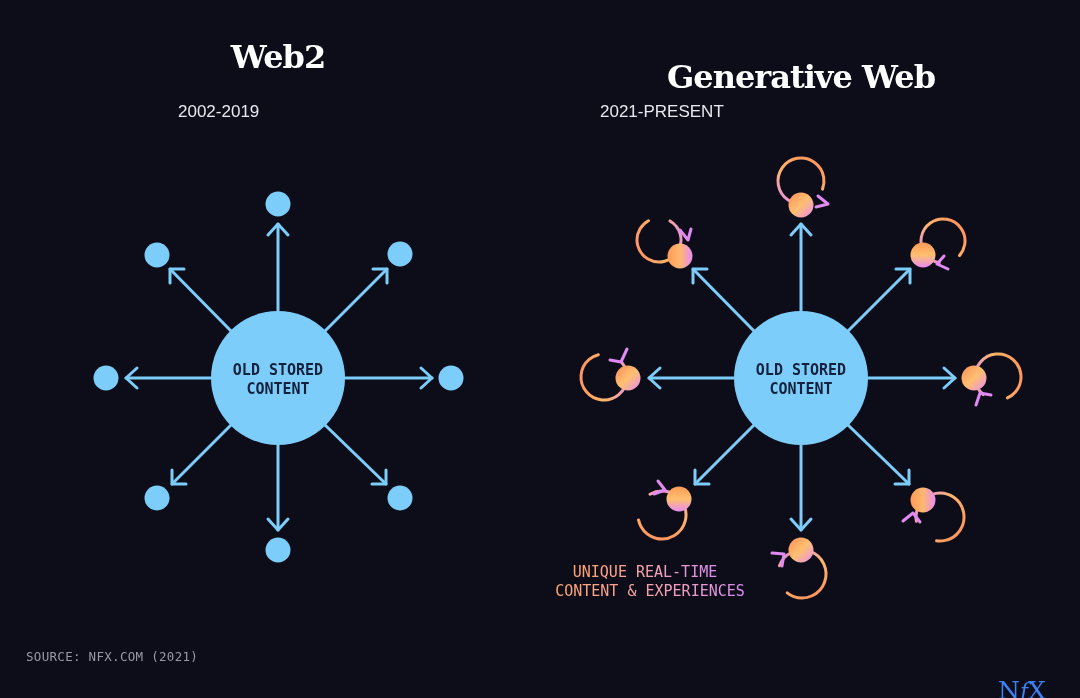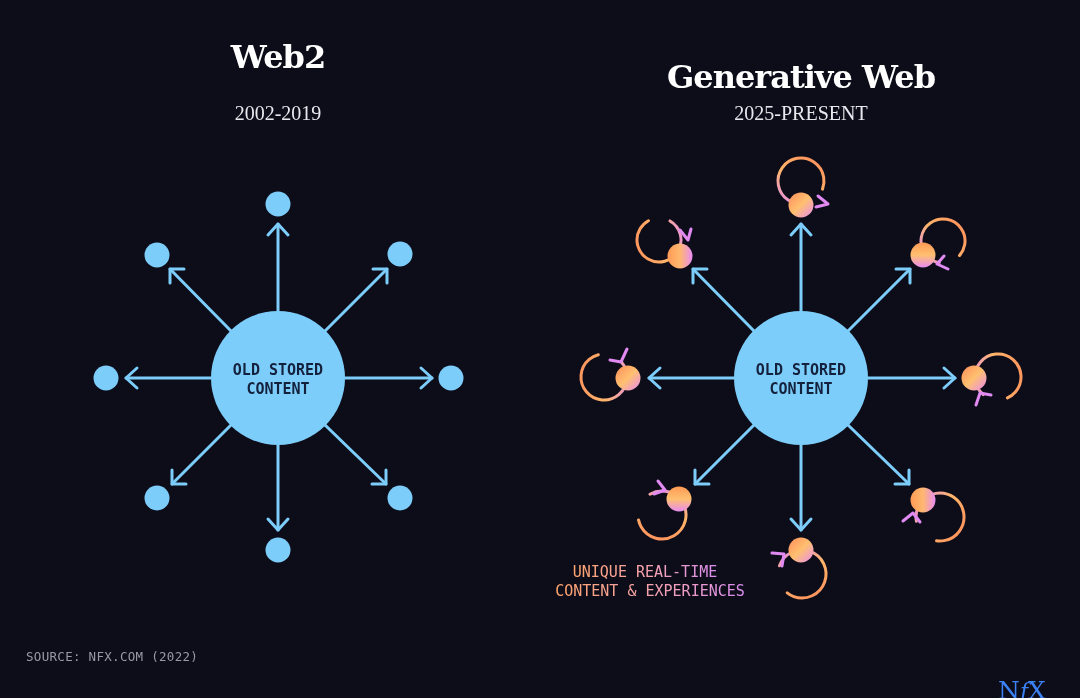--- a/index.html
+++ b/index.html
@@ -1,33 +1,33 @@
 <!DOCTYPE html>
 <html><head>
 <meta charset="utf-8">
 <style>
   html, body { margin:0; padding:0; }
   body { width:1080px; height:698px; background:#0d0d1a; overflow:hidden; position:relative; }
   .title { position:absolute; top:38px; font-family:"DejaVu Serif", serif; font-weight:bold; color:#ffffff; font-size:32px; letter-spacing:-1px; text-align:center; white-space:nowrap; }
-  .sub { position:absolute; top:102px; font-family:Liberation Serif, serif; color:#e8e8ee; font-size:20px; text-align:center; white-space:nowrap; }
+  .sub { position:absolute; top:102px; font-family:Liberation Sans, sans-serif; color:#e8e8ee; font-size:17px; white-space:nowrap; }
   .source { position:absolute; left:26px; top:649px; font-family:"DejaVu Sans Mono", monospace; color:#9a9aa6; font-size:12.5px; letter-spacing:0.3px; }
   .logo { position:absolute; left:998px; top:676px; font-family:"DejaVu Serif", serif; color:#3b82f6; font-size:25px; }
   .logo i { font-style:italic; font-size:22px; }
   svg.diagram { position:absolute; left:0; top:0; }
   .hub-label { font-family:"DejaVu Sans Mono", monospace; font-weight:bold; font-size:15px; fill:#14213d; }
   .caption { font-family:"DejaVu Sans Mono", monospace; font-size:15px; }
 </style>
 </head>
 <body>
 
 <div class="title" style="left:178px; width:200px;">Web2</div>
 <div class="sub" style="left:178px; width:200px;">2002-2019</div>
 
 <div class="title" style="left:600px; width:402px;margin-top:20px;">Generative Web</div>
-<div class="sub" style="left:600px; width:402px;">2025-PRESENT</div>
+<div class="sub" style="left:600px; width:402px;">2021-PRESENT</div>
 
 <svg class="diagram" width="1080" height="698" viewBox="0 0 1080 698">
   <defs>
     <marker id="arrowhead" viewBox="0 0 20 20" refX="18" refY="10" markerWidth="8" markerHeight="8" orient="auto" markerUnits="userSpaceOnUse">
     </marker>
     <linearGradient id="gradA" x1="0" y1="0" x2="1" y2="1">
       <stop offset="0" stop-color="#ff8c5a"></stop>
       <stop offset="0.5" stop-color="#ffc070"></stop>
       <stop offset="1" stop-color="#e88cf0"></stop>
     </linearGradient>
@@ -204,14 +204,14 @@
     <text class="hub-label" x="801" y="375" text-anchor="middle">OLD STORED</text>
     <text class="hub-label" x="801" y="394" text-anchor="middle">CONTENT</text>
   </g>
 
   <g>
     <text class="caption" x="645" y="577" text-anchor="middle" fill="url(#captionGrad)">UNIQUE REAL-TIME</text>
     <text class="caption" x="650" y="596" text-anchor="middle" fill="url(#captionGrad)">CONTENT &amp; EXPERIENCES</text>
   </g>
 </svg>
 
-<div class="source">SOURCE: NFX.COM (2022)</div>
+<div class="source">SOURCE: NFX.COM (2021)</div>
 <div class="logo"><span>N</span><i>f</i><span>X</span></div>
 
 </body></html>

